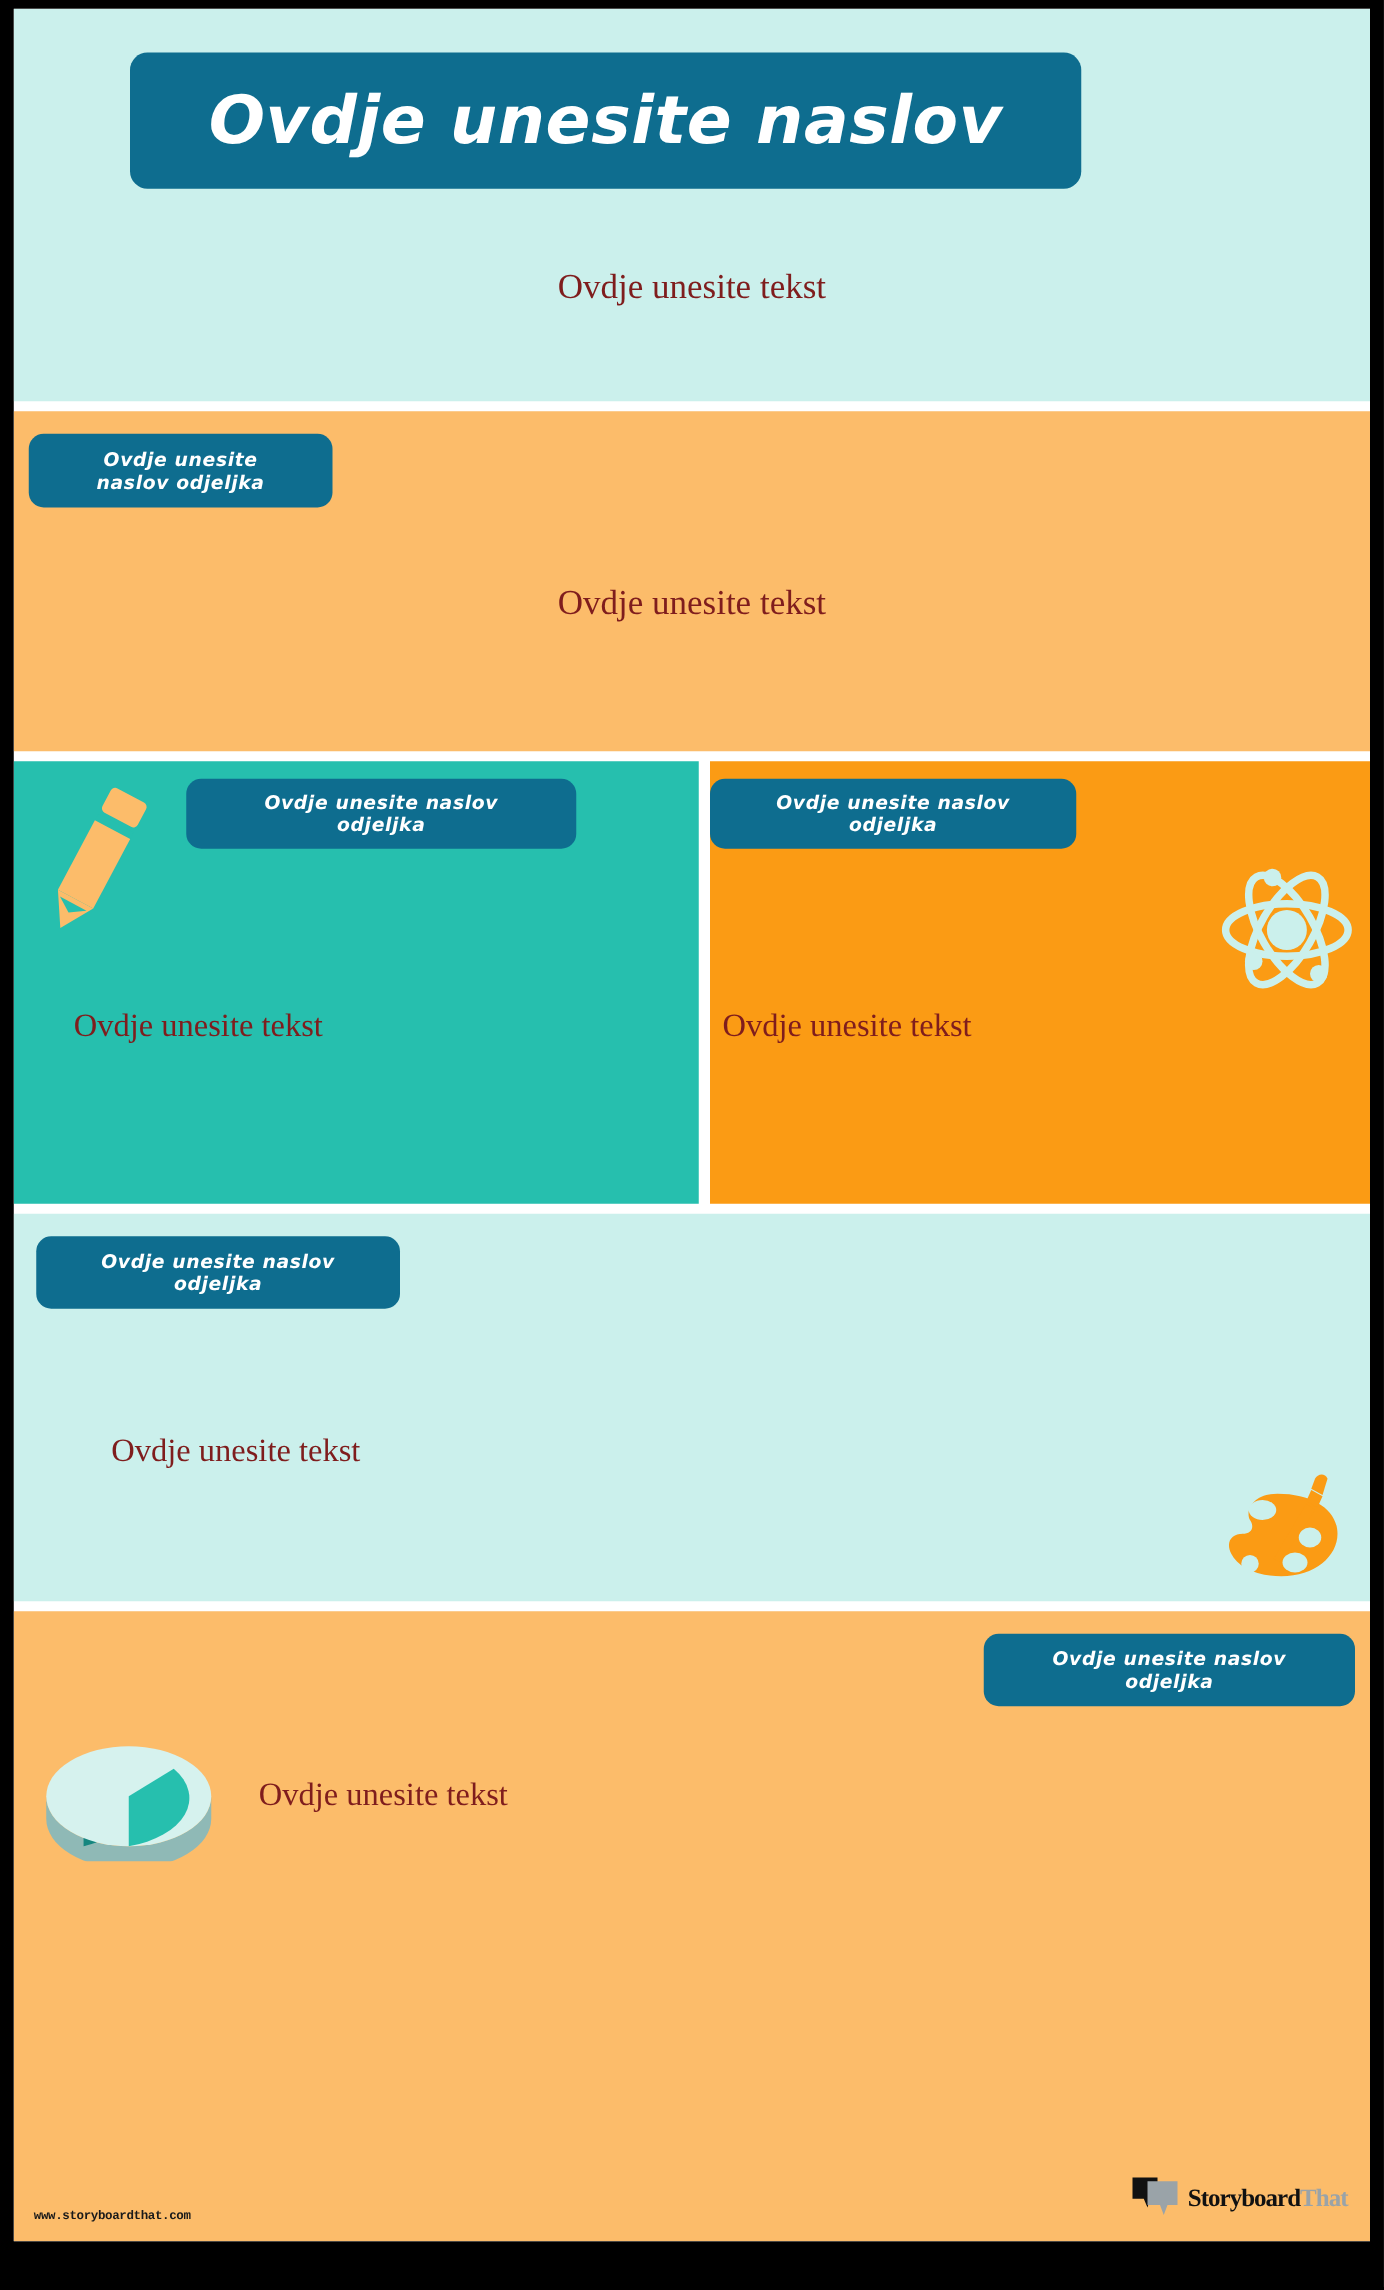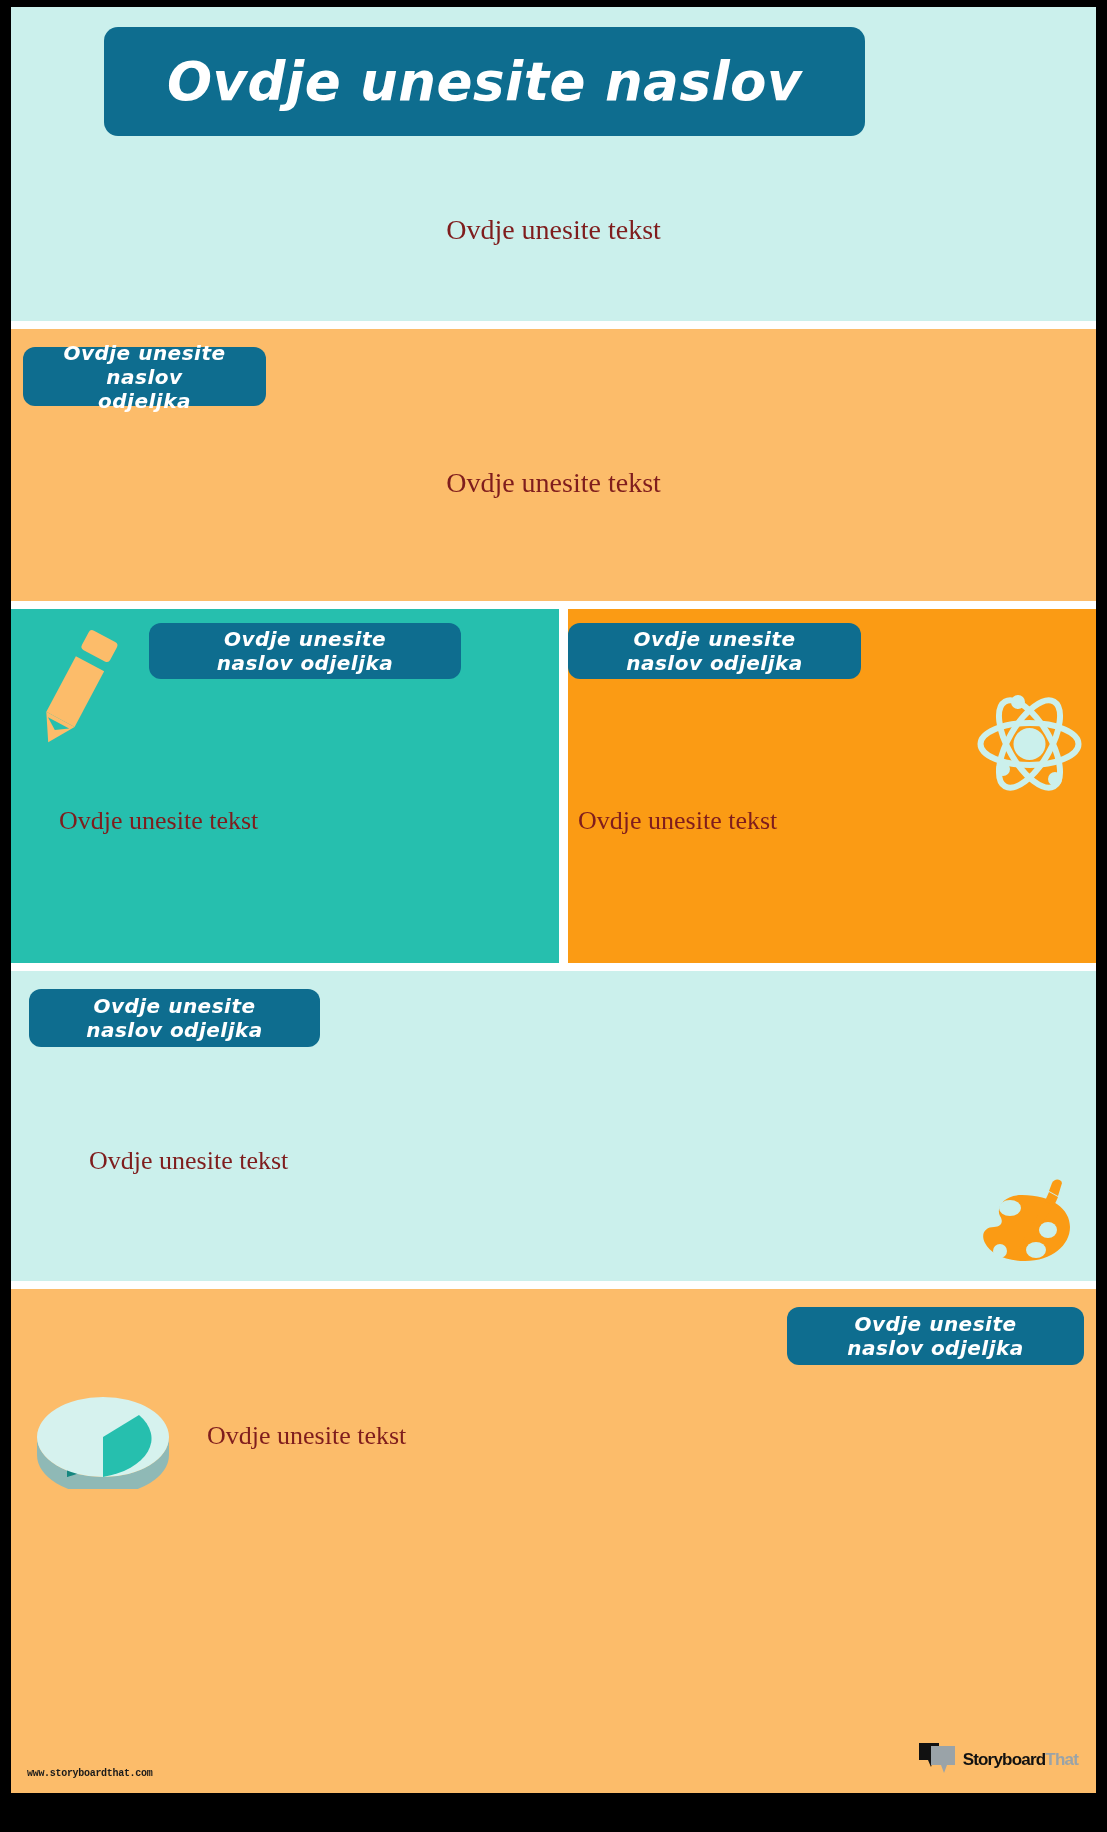--- a/index.html
+++ b/index.html
@@ -44,29 +44,29 @@
     font-family: "DejaVu Sans", sans-serif;
     font-style: italic;
     font-weight: bold;
     letter-spacing: 0.5px;
     text-align: center;
     box-sizing: border-box;
   }
 
   #main-title {
     left: 93px;
-    top: 20px;
+    top: 35px;
     width: 761px;
     height: 109px;
     font-size: 53px;
     border-radius: 14px;
   }
 
   .sec-head {
-    font-size: 20px;
+    font-size: 15px;
     padding: 0 36px;
   }
 
   
   .body-text {
     position: absolute;
     font-family: "Liberation Serif", serif;
     color: #7f1d1d;
     font-size: 26px;
     white-space: nowrap;
@@ -93,23 +93,23 @@
   }
   #logo {
     position: absolute;
     right: 18px;
     bottom: 16px;
     display: flex;
     align-items: center;
     gap: 7px;
   }
   #logo-text {
-    font-family: Liberation Sans, sans-serif;
+    font-family: Liberation Serif, serif;
     font-weight: bold;
-    font-size: 17px;
+    font-size: 20px;
     letter-spacing: -0.8px;
     line-height: 1;
   }
   #logo-text .sb { color: #111111; }
   #logo-text .th { color: #9aa3a8; }
 </style>
 </head>
 <body>
 
 <div id="poster">

